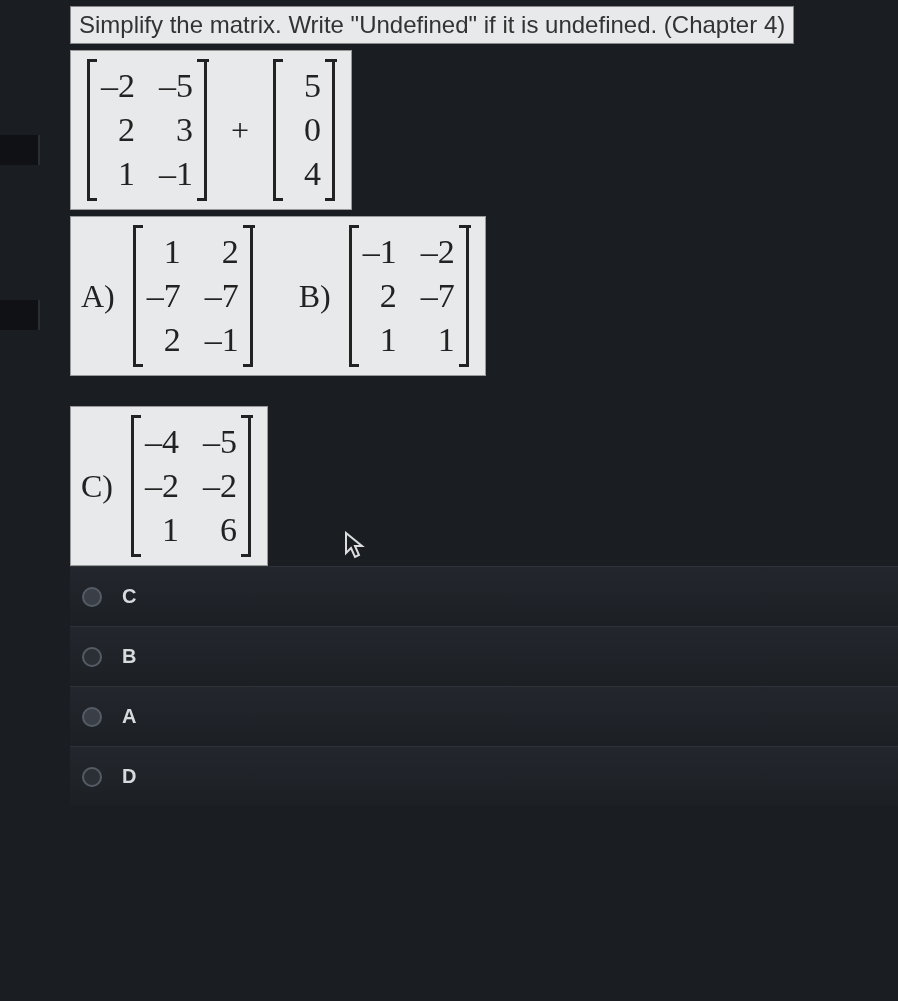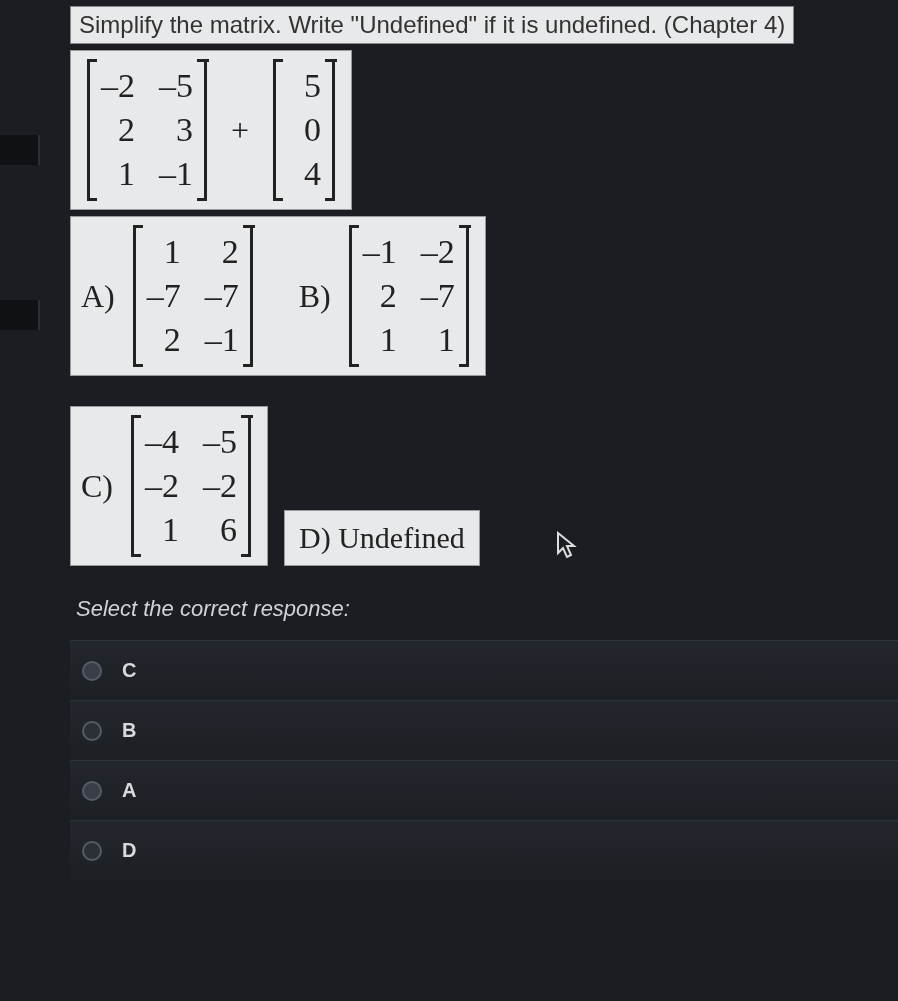--- a/index.html
+++ b/index.html
@@ -278,32 +278,27 @@
           <span>–2</span>
           <span>1</span>
           <span>6</span>
         </div>
         <div class="br right">
             <span class="top"></span>
             <span class="bot"></span>
           </div>
       </div>
     </div>
-    <div class="opt-d">
-      <span>D)</span>
-      <span>Undefined</span>
-    </div>
     <span class="cursor-icon">
       <svg width="22" height="28" viewBox="0 0 22 28">
           <path d="M2 2 L2 22 L7 17 L11 26 L15 24 L11 15 L18 15 Z" fill="none" stroke="#ddd" stroke-width="2"></path>
         </svg>
     </span>
   </div>
 
-  <div class="select-prompt">Select the correct response:</div>
 
   <div class="radio-row">
     <div class="radio-dot"></div>
     <span>C</span>
   </div>
   <div class="radio-row dark">
     <div class="radio-dot"></div>
     <span>B</span>
   </div>
   <div class="radio-row">

